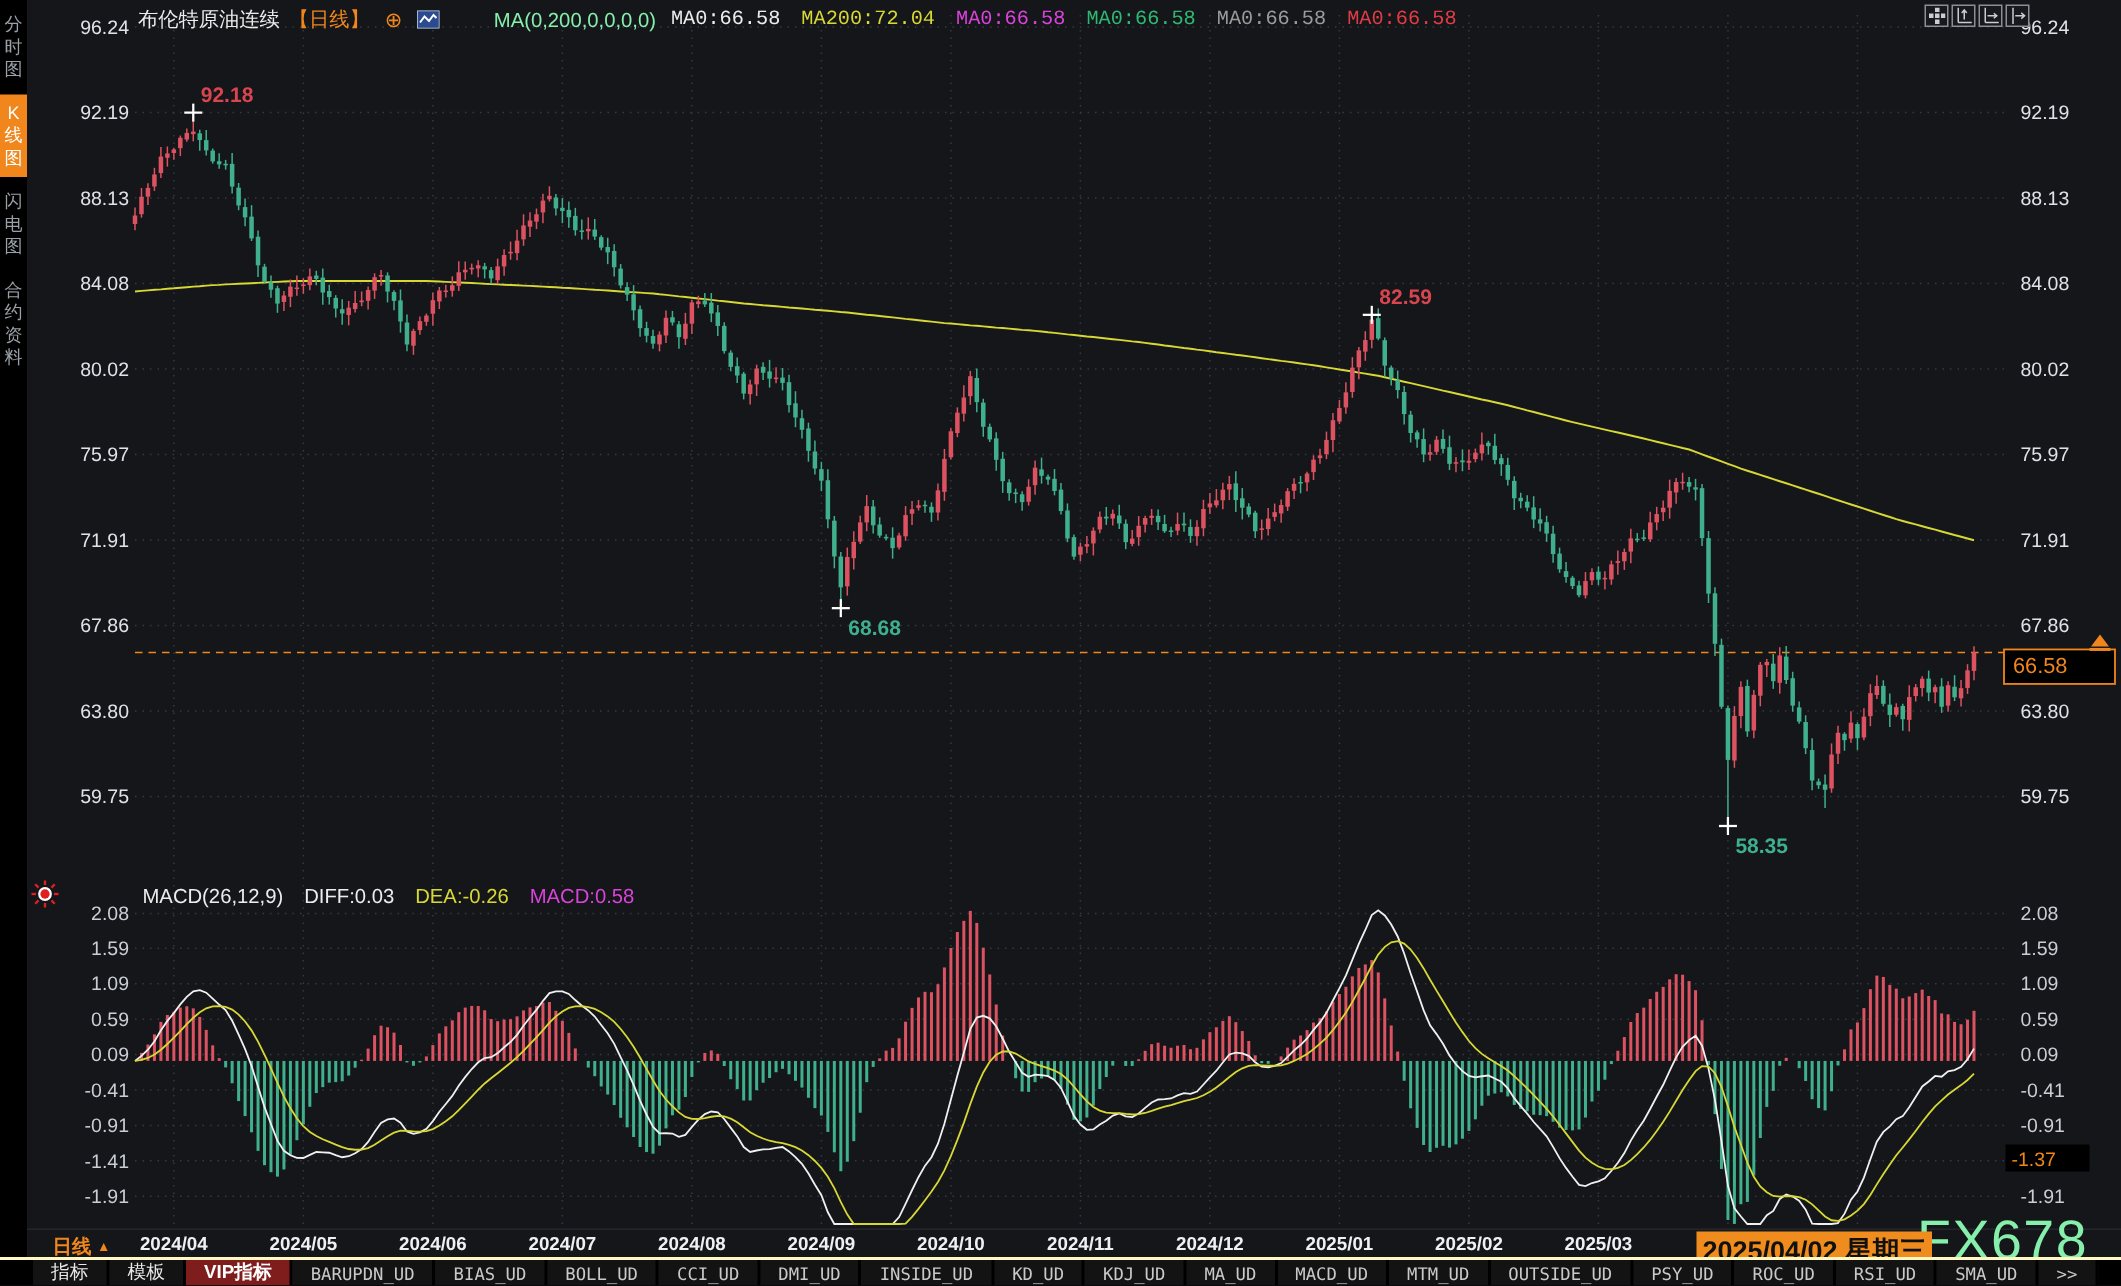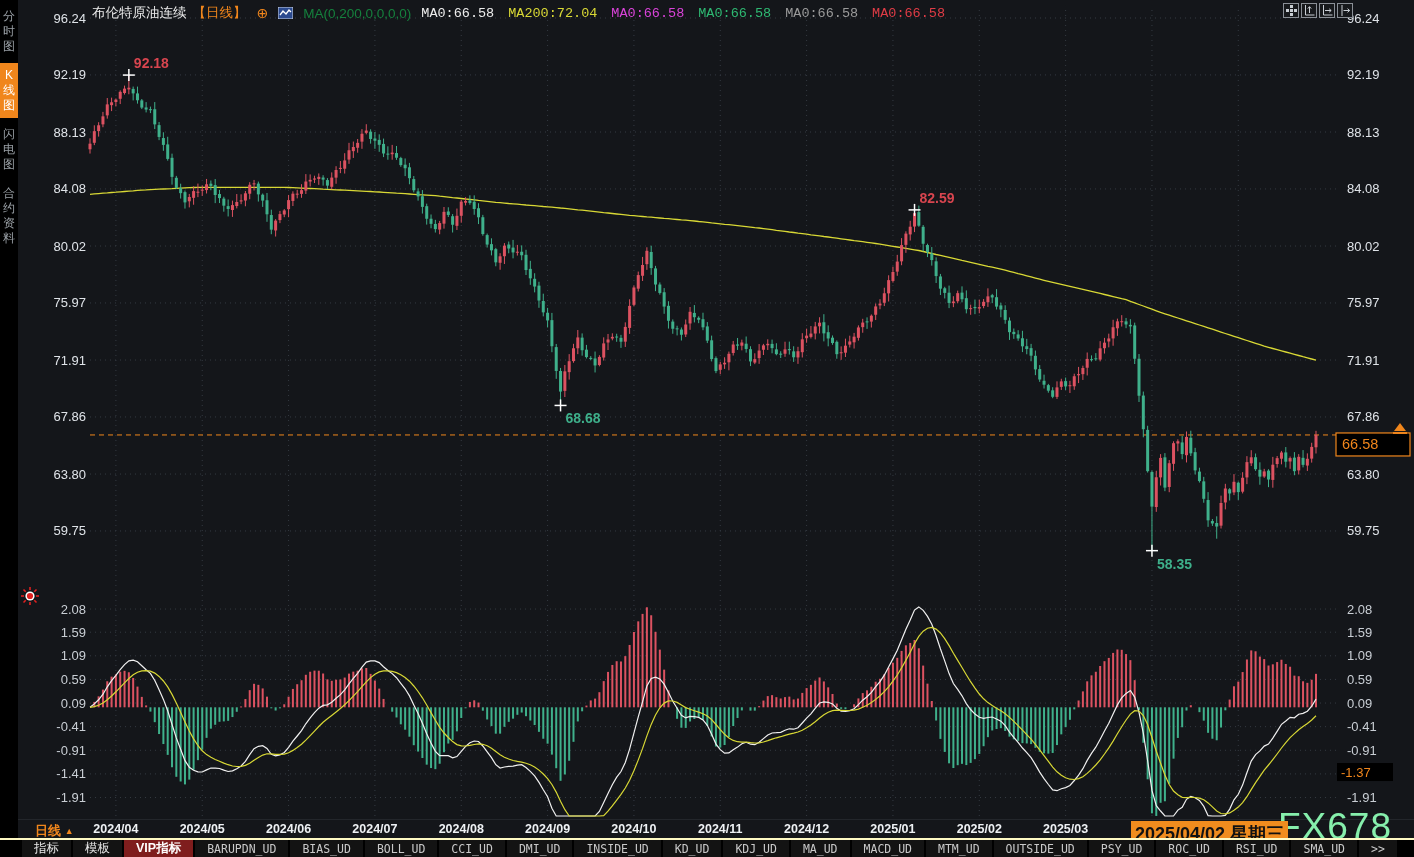--- a/index.html
+++ b/index.html
@@ -1042,21 +1042,21 @@
     </div>
 
   <div class="hdr">
     <span class="title">布伦特原油连续</span>
     <span class="period" style="margin-left:-4px;">【日线】</span>
     <span class="plus-ico">⊕</span>
     <svg class="mini-chart" viewBox="0 0 15 12">
       <rect x="0" y="0" width="15" height="12" fill="#2b4a8f" stroke="#cfd6e4" stroke-width="1"></rect>
       <polyline points="2,8 5,4 8,7 11,3 13,5" fill="none" stroke="#fff" stroke-width="1.3"></polyline>
     </svg>
-    <span class="leg" style="color:#15803d;">MA(0,200,0,0,0,0)</span>
+    <span class="leg" style="color:#86efac;margin-left:26px;">MA(0,200,0,0,0,0)</span>
     <span id="ma-legend" style="display:flex;gap:14px;font-family:Liberation Mono, monospace;">
         <span class="leg" style="color: rgb(236, 236, 236);">MA0:66.58</span>
         <span class="leg" style="color: rgb(216, 216, 53);">MA200:72.04</span>
         <span class="leg" style="color: rgb(217, 67, 217);">MA0:66.58</span>
         <span class="leg" style="color: rgb(46, 184, 114);">MA0:66.58</span>
         <span class="leg" style="color: rgb(154, 154, 154);">MA0:66.58</span>
         <span class="leg" style="color: rgb(224, 60, 70);">MA0:66.58</span>
       </span>
   </div>
 
@@ -1085,20 +1085,26 @@
         </svg>
     </span>
     <span class="wbtn">
       <svg width="11" height="11" viewBox="0 0 11 11" stroke="#c9ced4" fill="none">
         <path d="M2 0 v11"></path>
           <path d="M3.5 5.5 h6 M7.5 3.6 L9.7 5.5 L7.5 7.4"></path>
         </svg>
     </span>
   </div>
 
+  <div class="macdhdr">
+    <span class="w">MACD(26,12,9)</span>
+    <span class="w">DIFF:0.03</span>
+    <span class="y">DEA:-0.26</span>
+    <span class="m">MACD:0.58</span>
+  </div>
 
   <svg class="burst" width="20" height="20" viewBox="0 0 20 20">
     <g stroke="#e02020" stroke-width="1.6">
       <line x1="10" y1="1" x2="10" y2="4"></line>
         <line x1="10" y1="16" x2="10" y2="19"></line>
       <line x1="1" y1="10" x2="4" y2="10"></line>
         <line x1="16" y1="10" x2="19" y2="10"></line>
       <line x1="3.5" y1="3.5" x2="5.7" y2="5.7"></line>
         <line x1="14.3" y1="14.3" x2="16.5" y2="16.5"></line>
       <line x1="3.5" y1="16.5" x2="5.7" y2="14.3"></line>

